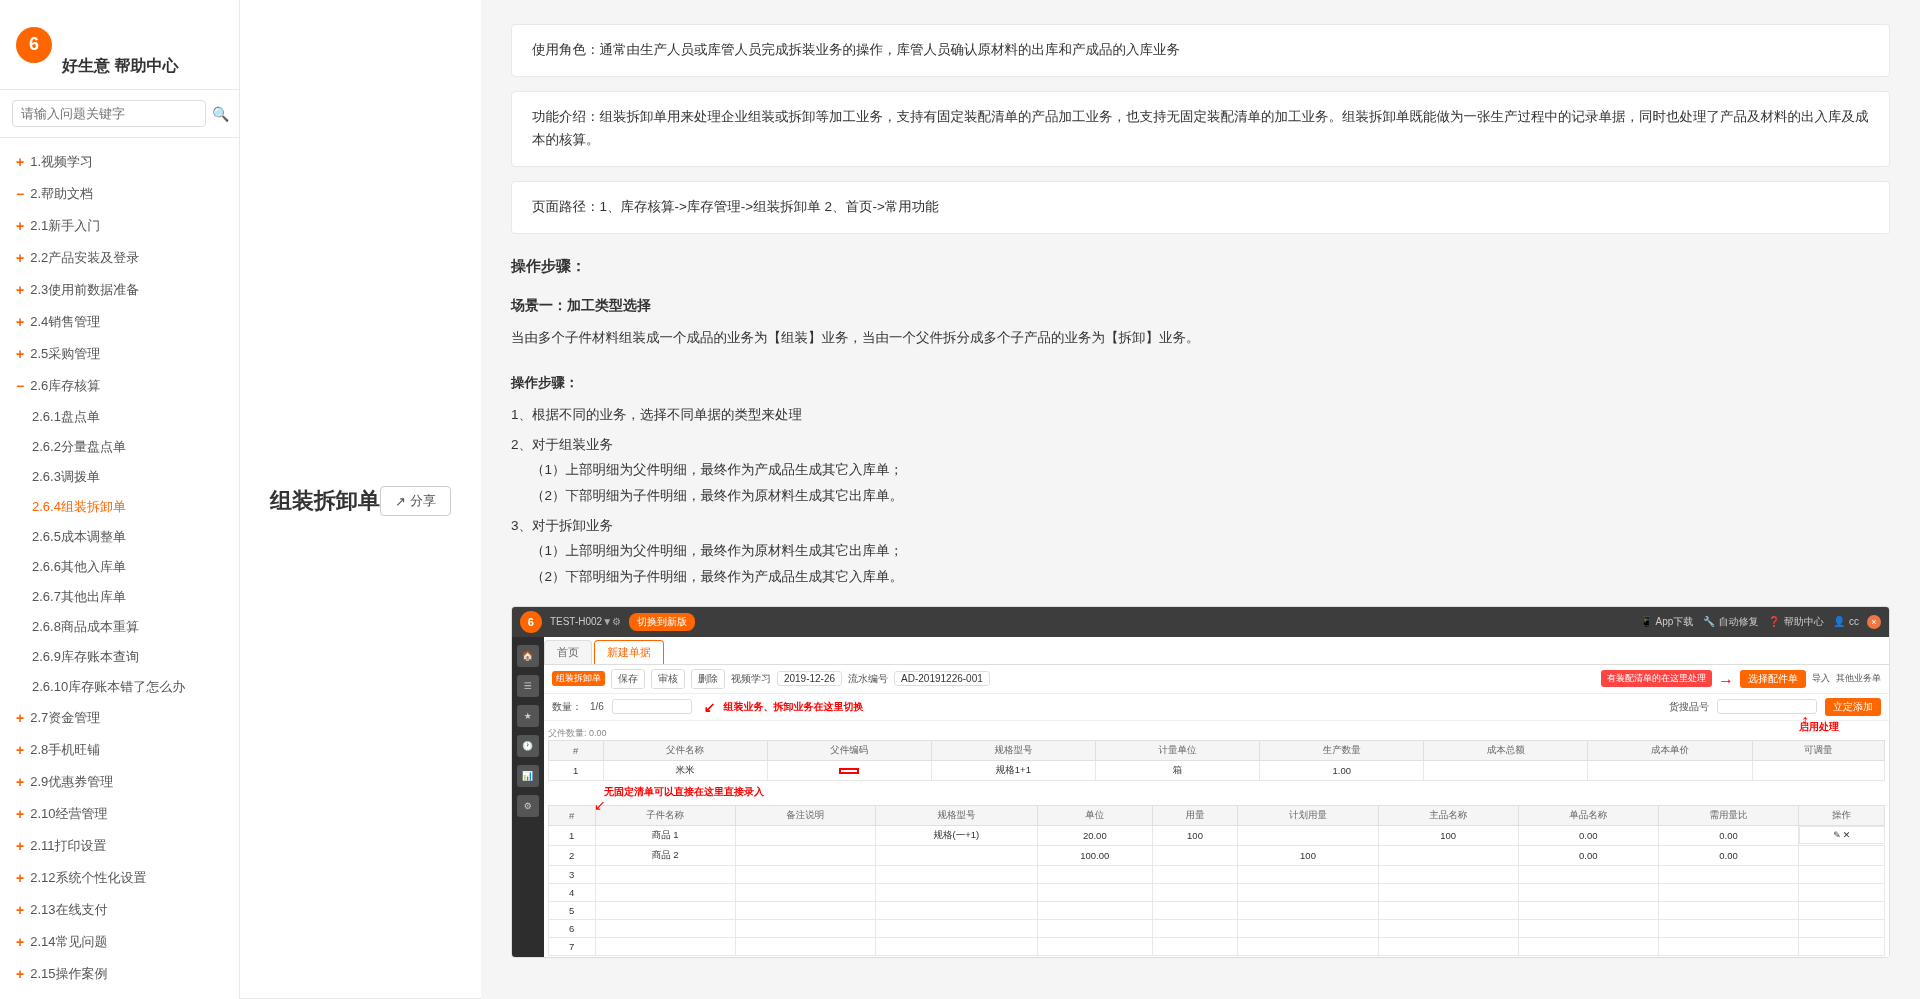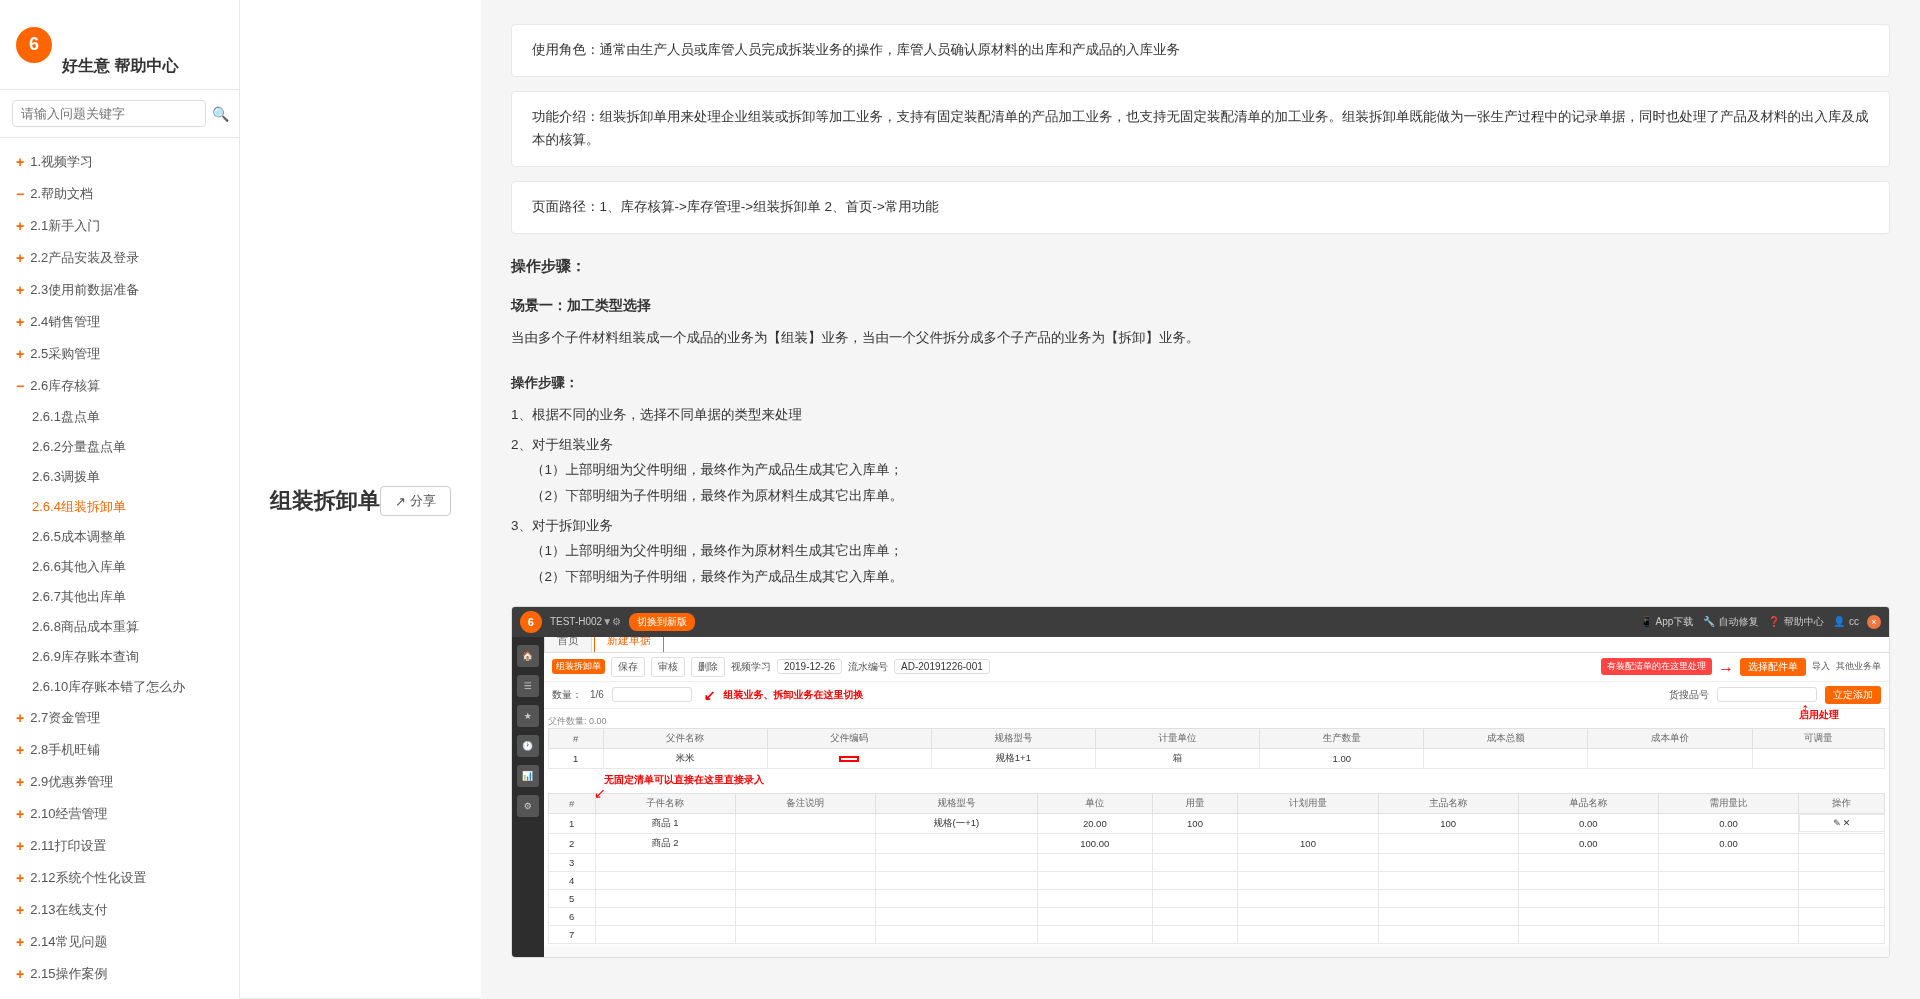--- a/index.html
+++ b/index.html
@@ -226,21 +226,21 @@
       flex: 1;
       background: #f9f9f9;
       overflow: hidden;
     }
 
     
     .mock-tabs {
       display: flex;
       background: #fff;
       border-bottom: 1px solid #ddd;
-      height: 16px;
+      height: 28px;
       align-items: flex-end;
     }
     .mock-tab {
       padding: 4px 12px;
       font-size: 11px;
       color: #666;
       border: 1px solid #ddd;
       border-bottom: none;
       border-radius: 4px 4px 0 0;
       cursor: pointer;

